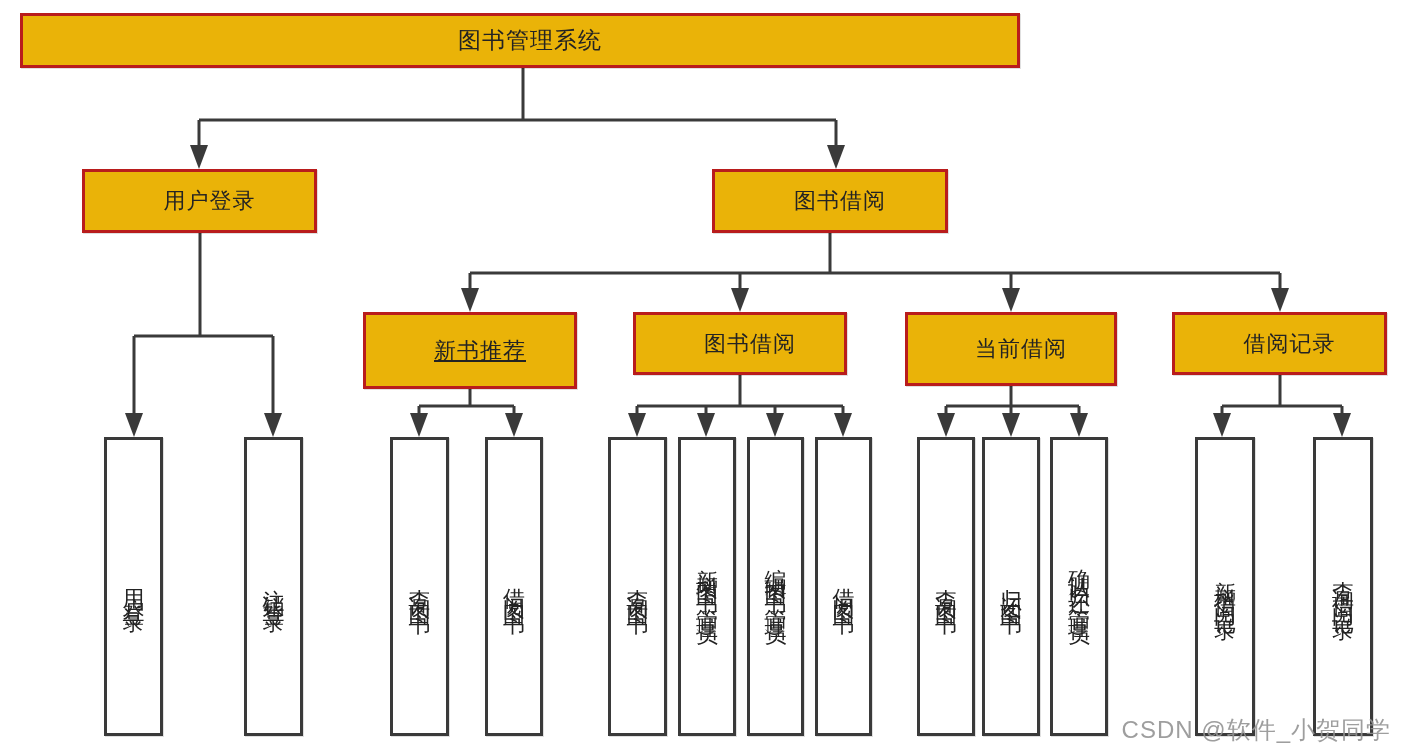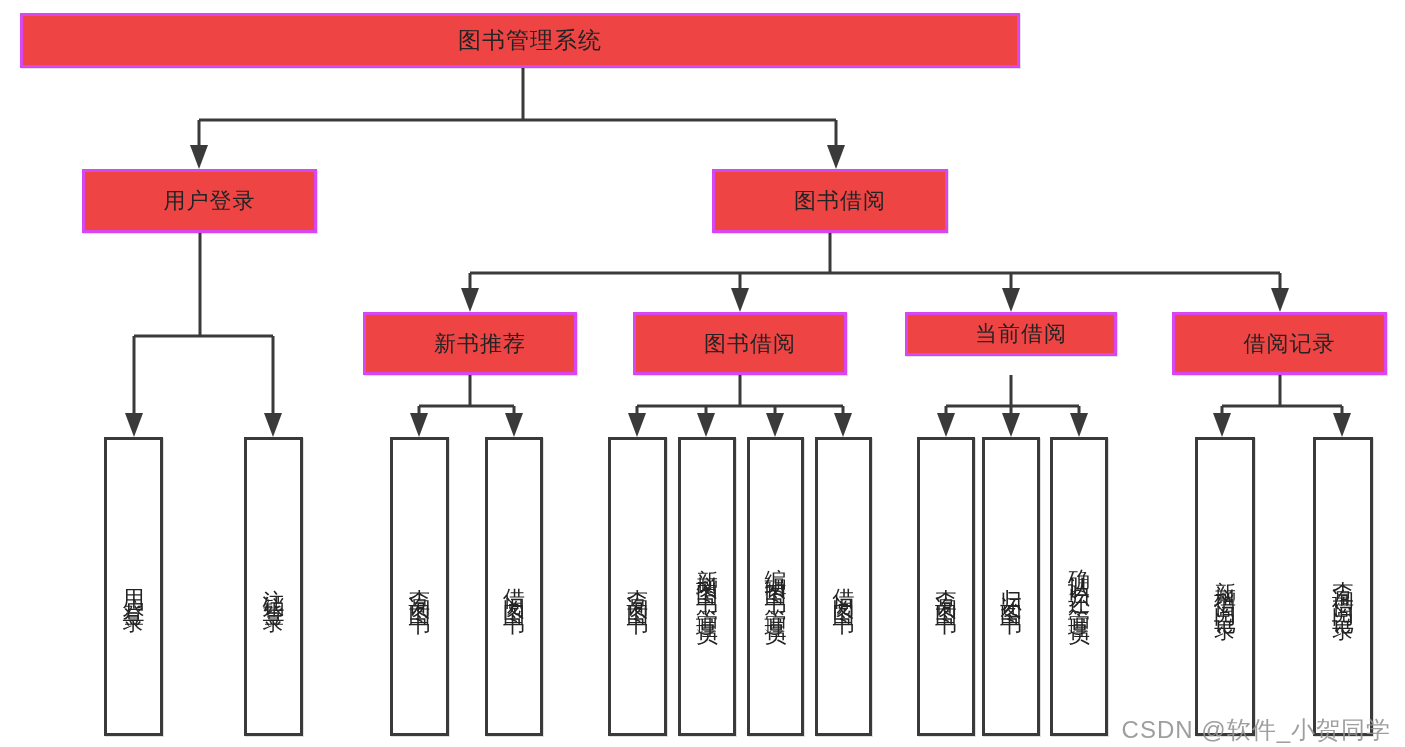--- a/index.html
+++ b/index.html
@@ -17,22 +17,22 @@
   }
   svg.connectors {
     position: absolute;
     left: 0;
     top: 0;
     z-index: 1;
   }
   .node {
     position: absolute;
     box-sizing: border-box;
-    border: 3px solid #d946ef;
-    background: #ef4444;
+    border: 3px solid #b91c1c;
+    background: #eab308;
     display: flex;
     align-items: center;
     justify-content: center;
     color: #232323;
     font-size: 22px;
     letter-spacing: 1px;
     z-index: 2;
     box-shadow: 1px 1px 0 rgba(0,0,0,0.12);
     padding-left: 20px;
   }
@@ -112,23 +112,23 @@
       <polygon points="1222,437 1213,413 1231,413"></polygon>
       <polygon points="1342,437 1333,413 1351,413"></polygon>
     </g>
   </svg>
 
   <div class="node root" style="left:20px; top:13px; width:1000px; height:55px;">图书管理系统</div>
 
   <div class="node" style="left:82px; top:169px; width:235px; height:64px;">用户登录</div>
   <div class="node" style="left:712px; top:169px; width:236px; height:64px;">图书借阅</div>
 
-  <div class="node" style="left:363px; top:312px; width:214px; height:63px;">新书推荐</div>
+  <div class="node" style="left:363px; top:312px; width:214px; height:77px;text-decoration:underline;">新书推荐</div>
   <div class="node" style="left:633px; top:312px; width:214px; height:63px;">图书借阅</div>
-  <div class="node" style="left:905px; top:312px; width:212px; height:44px;">当前借阅</div>
+  <div class="node" style="left:905px; top:312px; width:212px; height:74px;">当前借阅</div>
   <div class="node" style="left:1172px; top:312px; width:215px; height:63px;">借阅记录</div>
 
   <div class="leaf" style="left:104px; width:59px;">
     <span class="vtext">用户登录</span>
   </div>
   <div class="leaf" style="left:244px; width:59px;">
     <span class="vtext">注销登录</span>
   </div>
 
   <div class="leaf" style="left:390px; width:59px;">

